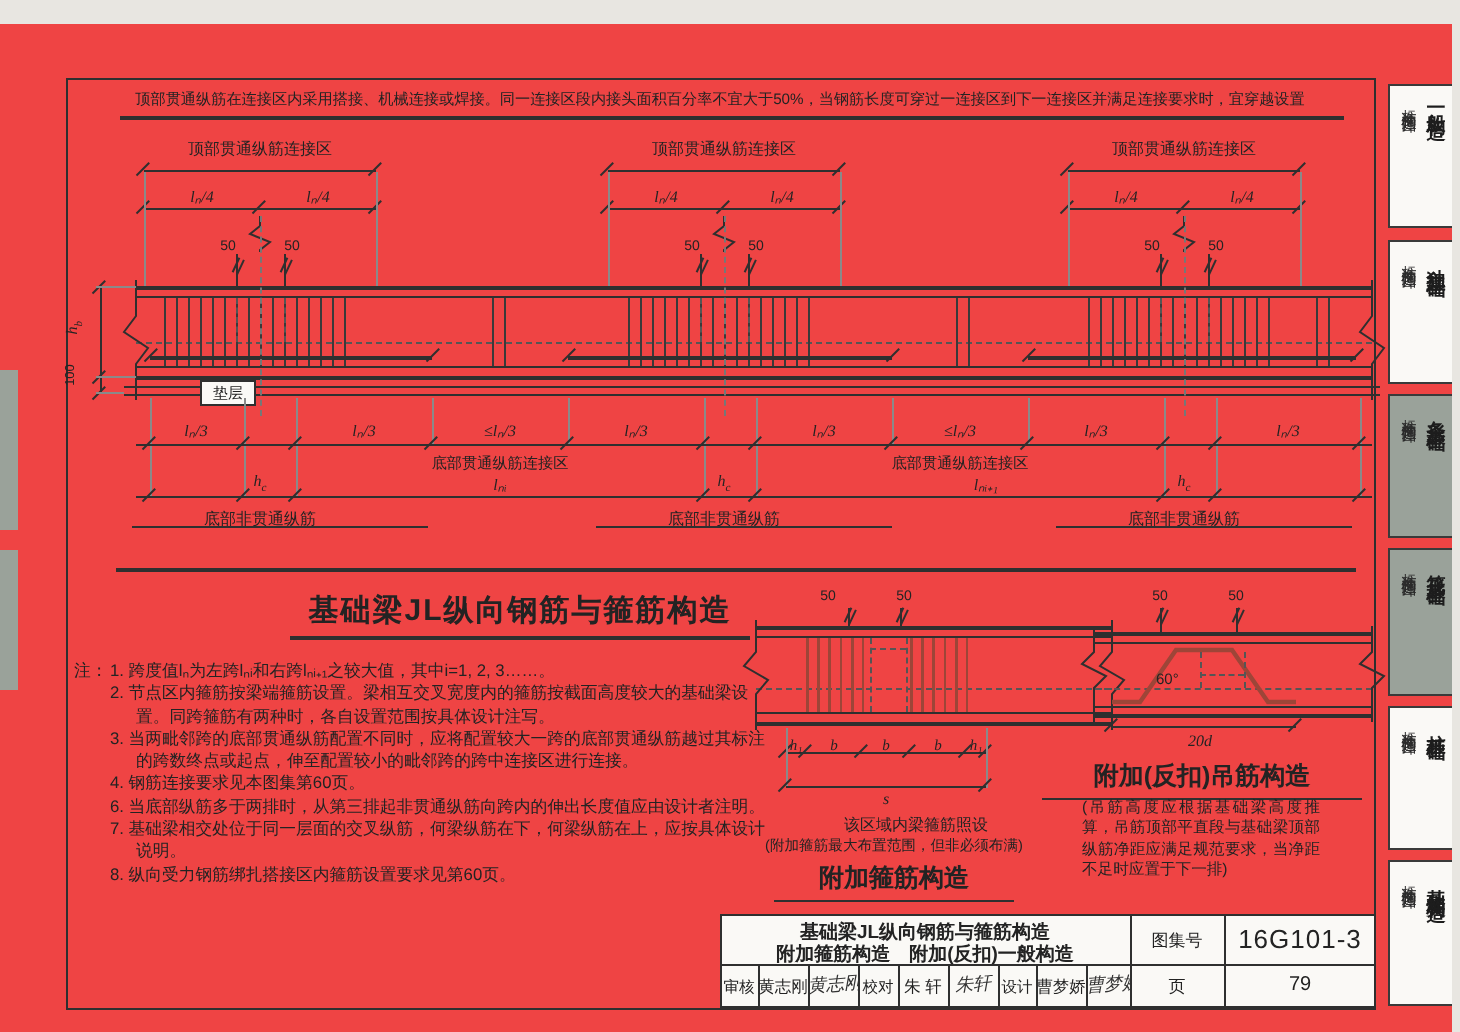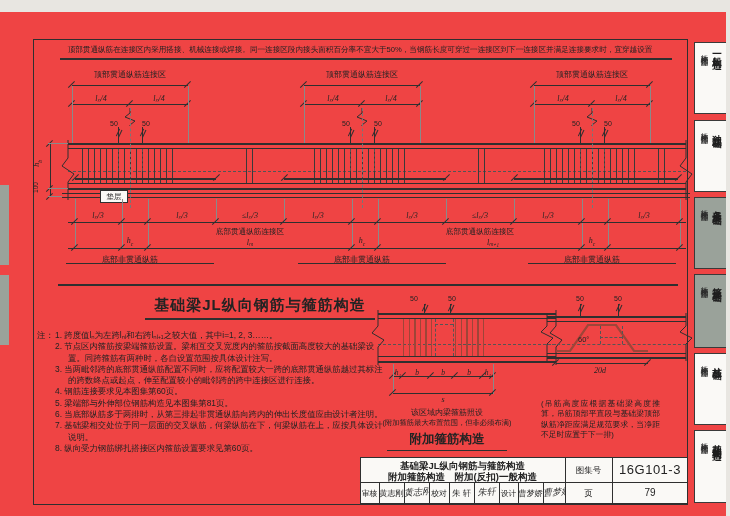--- a/index.html
+++ b/index.html
@@ -224,21 +224,20 @@
   <div class="hl" style="left:58px;top:272px;width:620px;height:1.5px;"></div>
 
   <div class="t c" style="left:145px;top:284px;width:230px;font-size:15px;font-weight:bold;letter-spacing:1px;border-bottom:2px solid #2f2f2f;padding-bottom:3px;">基础梁JL纵向钢筋与箍筋构造</div>
 
   <div class="t" style="left:37px;top:318px;font-size:8.4px;">注：</div>
   <div style="position:absolute;left:55px;top:318px;width:328px;font-size:8.4px;line-height:11.3px;color:#232323;">
     <div class="note-item">1. 跨度值lₙ为左跨lₙᵢ和右跨lₙᵢ₊₁之较大值，其中i=1, 2, 3……。</div>
     <div class="note-item">2. 节点区内箍筋按梁端箍筋设置。梁相互交叉宽度内的箍筋按截面高度较大的基础梁设置。同跨箍筋有两种时，各自设置范围按具体设计注写。</div>
     <div class="note-item">3. 当两毗邻跨的底部贯通纵筋配置不同时，应将配置较大一跨的底部贯通纵筋越过其标注的跨数终点或起点，伸至配置较小的毗邻跨的跨中连接区进行连接。</div>
     <div class="note-item">4. 钢筋连接要求见本图集第60页。</div>
-    <div class="note-item">5. 梁端部与外伸部位钢筋构造见本图集第81页。</div>
     <div class="note-item">6. 当底部纵筋多于两排时，从第三排起非贯通纵筋向跨内的伸出长度值应由设计者注明。</div>
     <div class="note-item">7. 基础梁相交处位于同一层面的交叉纵筋，何梁纵筋在下，何梁纵筋在上，应按具体设计说明。</div>
     <div class="note-item">8. 纵向受力钢筋绑扎搭接区内箍筋设置要求见第60页。</div>
   </div>
 
   <div class="t c" style="left:404px;top:283px;width:20px;font-size:7px;">50</div>
   <div class="t c" style="left:442px;top:283px;width:20px;font-size:7px;">50</div>
   <div class="vl" style="left:424px;top:292px;height:10px;"></div>
   <div class="vl" style="left:450px;top:292px;height:10px;"></div>
   <div class="brk" style="left:420px;top:295px;"></div>
@@ -274,21 +273,21 @@
   <div class="t c dim" style="left:435px;top:356px;width:16px;font-size:7.5px;">b</div>
   <div class="t c dim" style="left:461px;top:356px;width:16px;font-size:7.5px;">b</div>
   <div class="t c dim" style="left:480px;top:356px;width:16px;font-size:7.5px;">h₁</div>
   <div class="xl" style="left:393px;top:352px;width:1px;height:30px;"></div>
   <div class="xl" style="left:493px;top:352px;width:1px;height:30px;"></div>
   <div class="hl" style="left:393px;top:381px;width:100px;"></div>
   <div class="tick" style="left:388px;top:380px;"></div>
   <div class="tick" style="left:488px;top:380px;"></div>
   <div class="t c dim" style="left:435px;top:383px;width:16px;font-size:8px;">s</div>
 
-  <div class="t c" style="left:377px;top:395px;width:140px;font-size:8px;">该区域内梁箍筋照设</div>
+  <div class="t c" style="left:388px;top:395px;width:140px;font-size:8px;">该区域内梁箍筋照设</div>
   <div class="t c" style="left:367px;top:406px;width:160px;font-size:7.3px;">(附加箍筋最大布置范围，但非必须布满)</div>
   <div class="t c" style="left:387px;top:419px;width:120px;font-size:12.5px;font-weight:bold;border-bottom:1.5px solid #2f2f2f;padding-bottom:2px;">附加箍筋构造</div>
 
   <div class="t c" style="left:570px;top:283px;width:20px;font-size:7px;">50</div>
   <div class="t c" style="left:608px;top:283px;width:20px;font-size:7px;">50</div>
   <div class="vl" style="left:580px;top:292px;height:12px;"></div>
   <div class="vl" style="left:618px;top:292px;height:12px;"></div>
   <div class="brk" style="left:576px;top:295px;"></div>
   <div class="brk" style="left:614px;top:295px;"></div>
 
@@ -310,20 +309,21 @@
   <div class="dashv" style="left:600px;top:314px;height:18px;"></div>
   <div class="dashv" style="left:622px;top:314px;height:18px;"></div>
   <div class="dashh" style="left:600px;top:325px;width:22px;"></div>
   <div class="t" style="left:578px;top:323px;font-size:7.5px;">60°</div>
 
   <div class="hl" style="left:556px;top:351px;width:92px;"></div>
   <div class="tick" style="left:551px;top:350px;"></div>
   <div class="tick" style="left:643px;top:350px;"></div>
   <div class="t c dim" style="left:580px;top:354px;width:40px;font-size:8px;">20d</div>
 
+  <div class="t c" style="left:521px;top:368px;width:160px;font-size:12.5px;font-weight:bold;border-bottom:1.5px solid #2f2f2f;padding-bottom:2px;">附加(反扣)吊筋构造</div>
   <div style="position:absolute;left:541px;top:387px;width:119px;font-size:7.8px;line-height:10.4px;color:#232323;text-align:justify;">(吊筋高度应根据基础梁高度推算，吊筋顶部平直段与基础梁顶部纵筋净距应满足规范要求，当净距不足时应置于下一排)</div>
 
   <div style="position:absolute;left:360px;top:445px;width:328px;height:47px;border:1.5px solid #2f2f2f;box-sizing:border-box;background:#faf9f6;"></div>
   <div class="vl" style="left:565px;top:445px;height:47px;"></div>
   <div class="vl" style="left:612px;top:445px;height:47px;"></div>
   <div class="hl" style="left:360px;top:470px;width:328px;"></div>
   <div class="t c" style="left:362px;top:448px;width:201px;font-size:9.5px;font-weight:bold;">基础梁JL纵向钢筋与箍筋构造</div>
   <div class="t c" style="left:362px;top:459px;width:201px;font-size:9.5px;font-weight:bold;">附加箍筋构造　附加(反扣)一般构造</div>
   <div class="t c" style="left:565px;top:453px;width:47px;font-size:8.5px;">图集号</div>
   <div class="t c" style="left:612px;top:450px;width:76px;font-size:13px;letter-spacing:0.5px;">16G101-3</div>

